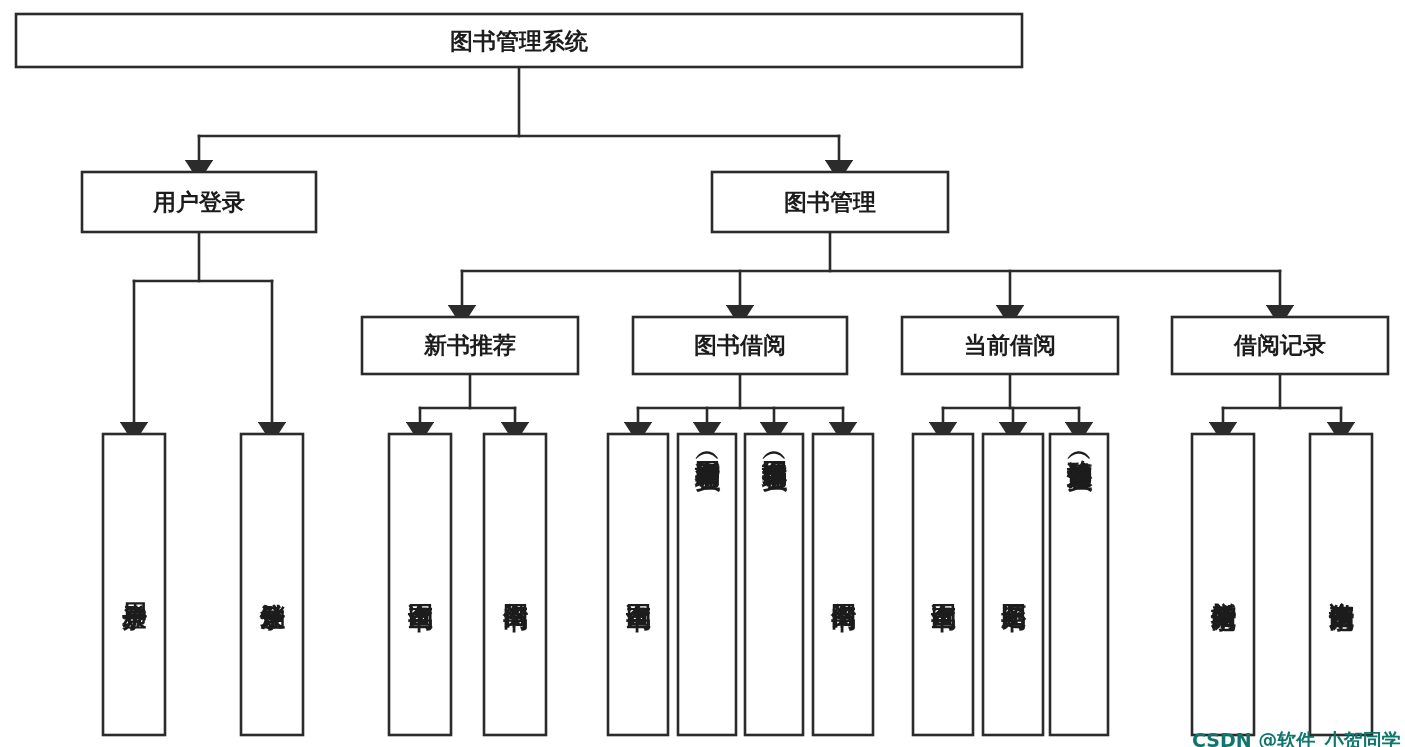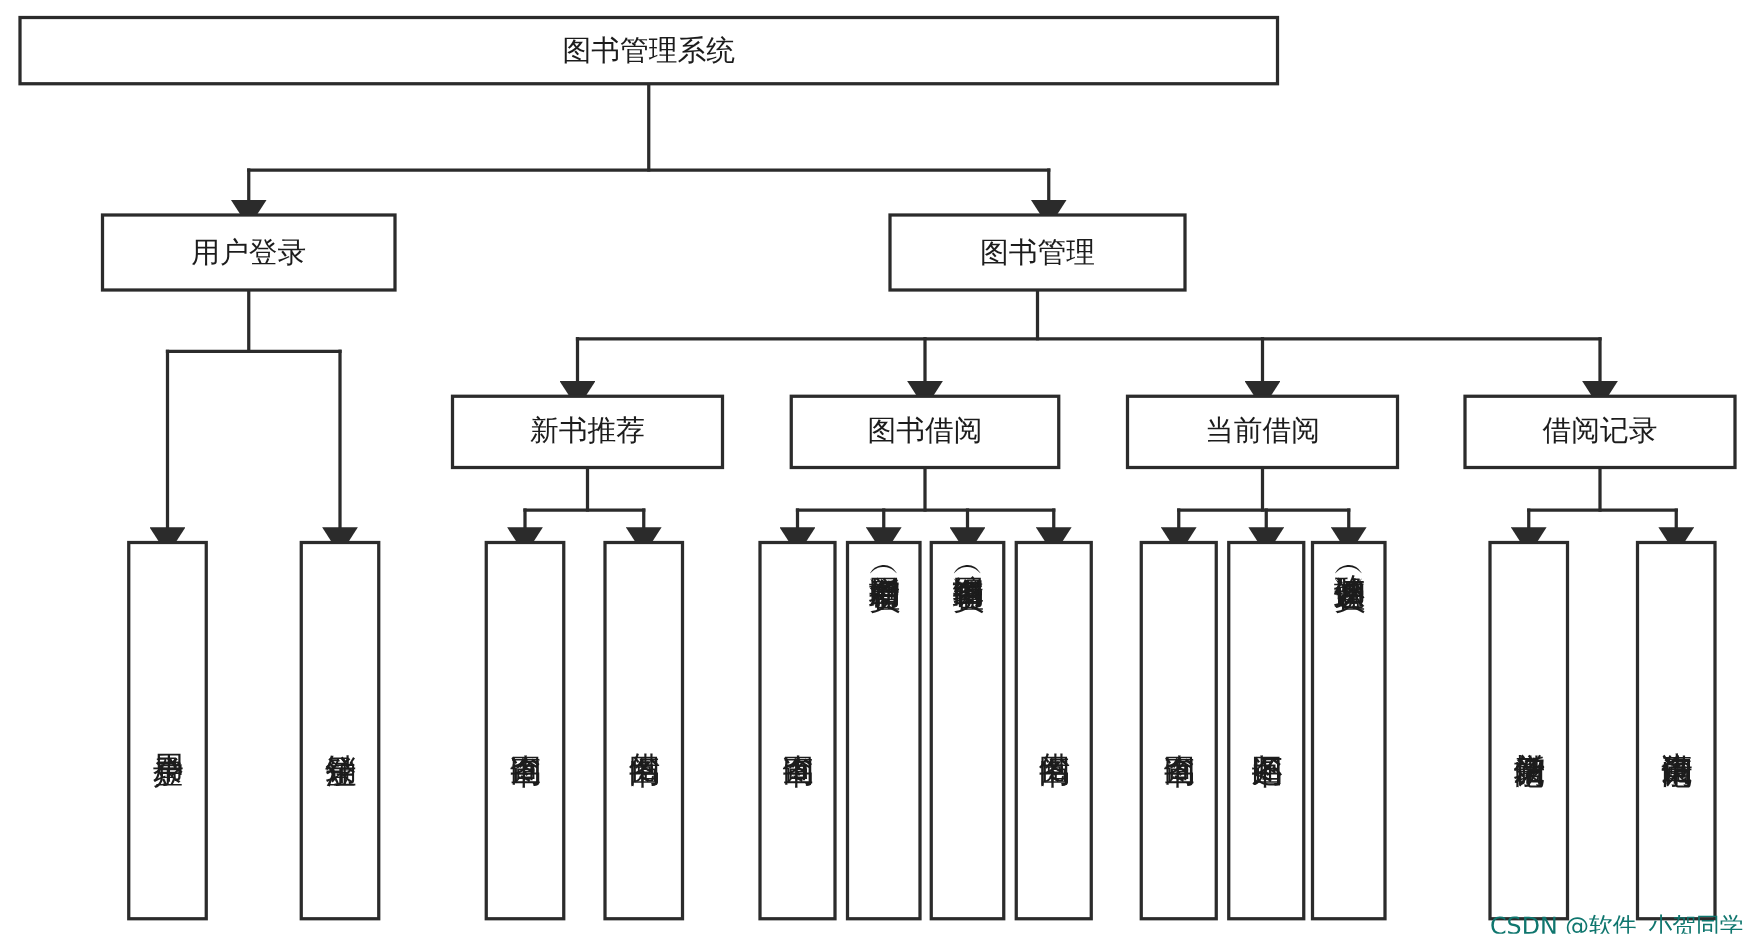--- a/index.html
+++ b/index.html
@@ -11,20 +11,21 @@
     width: 1405px;
     height: 747px;
     font-family: "DejaVu Sans", "Liberation Sans", sans-serif;
     overflow: hidden;
   }
   #diagram-root {
     position: relative;
     width: 1405px;
     height: 573px;
     background: #ffffff;
+    font-weight: bold;
   }
   svg#flow-svg {
     position: absolute;
     left: 0;
     top: 0;
     width: 1405px;
     height: 747px;
   }
   .node-box {
     fill: #ffffff;

